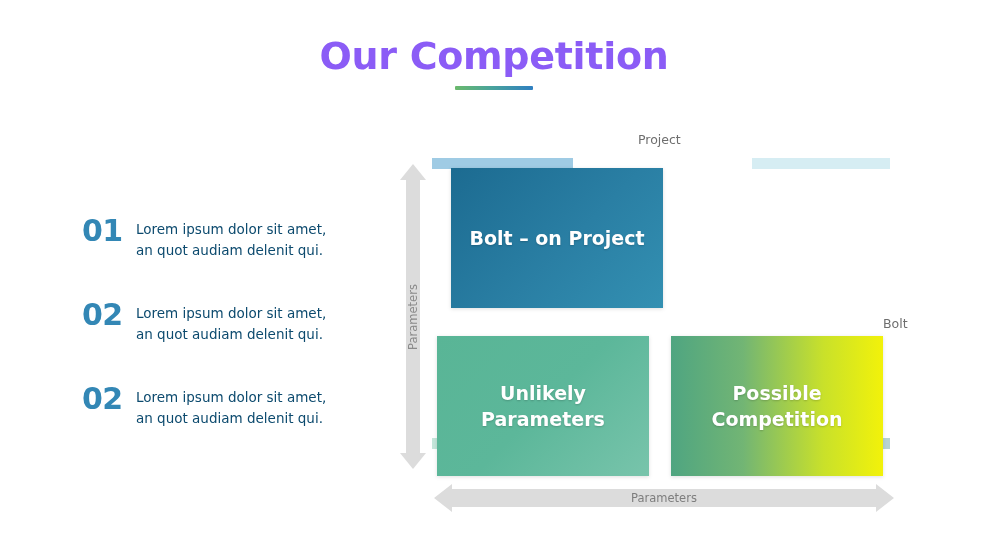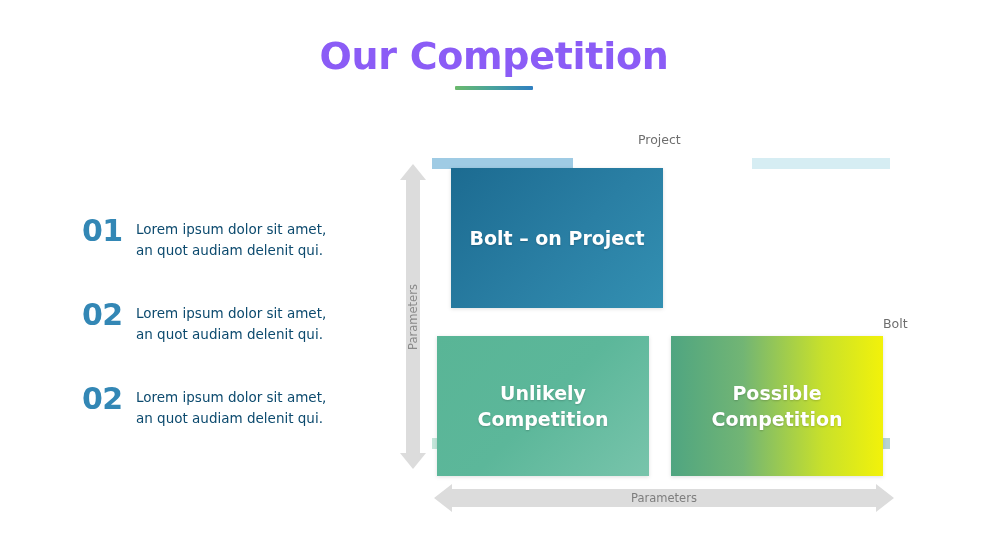--- a/index.html
+++ b/index.html
@@ -250,20 +250,20 @@
   <div class="accent accent2"></div>
   <div class="accent accent3"></div>
   <div class="accent accent4"></div>
 
   <div class="qbox box1">
     <span>Bolt – on Project</span>
   </div>
 
 
   <div class="qbox box3">
-    <span>Unlikely Competition</span>
+    <span>Unlikely Parameters</span>
   </div>
 
   <div class="qbox box4">
     <span>Possible Competition</span>
   </div>
 
 </div>
 
 </body></html>

